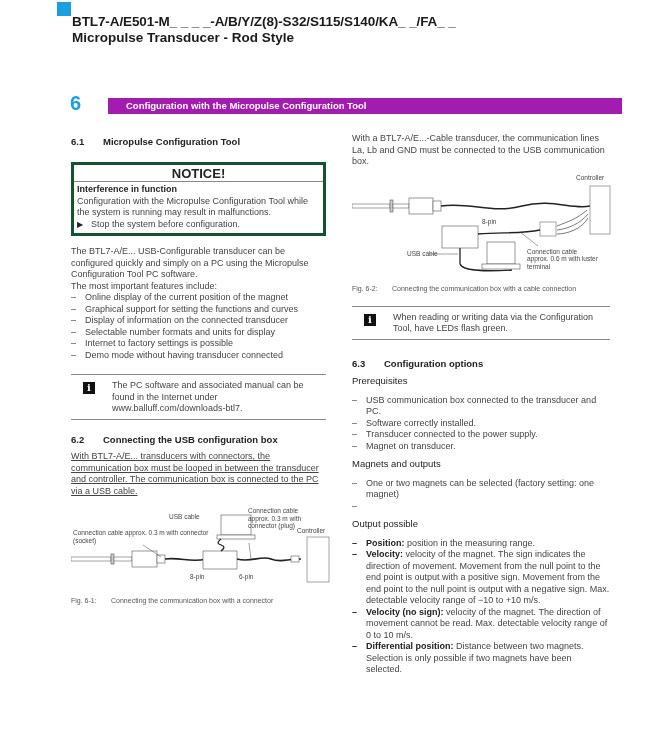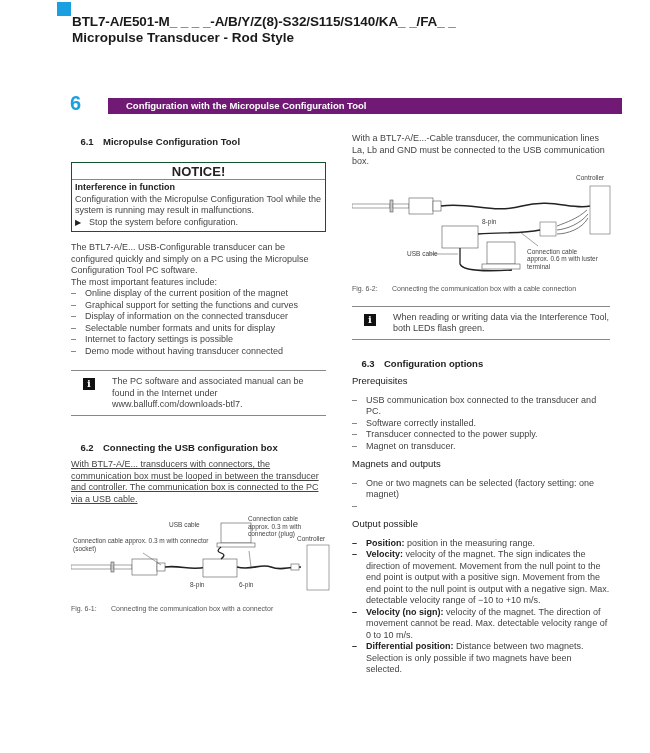--- a/index.html
+++ b/index.html
@@ -5,30 +5,30 @@
   * { box-sizing: border-box; margin: 0; padding: 0; }
   html, body { width: 650px; height: 753px; background: #ffffff; overflow: hidden; }
   body { font-family: "Liberation Sans", sans-serif; color: #3a3a3a; position: relative; }
 
   .brand-square { position: absolute; left: 57px; top: 2px; width: 14px; height: 14px; background: #1a9fe0; }
   .doc-header { position: absolute; left: 72px; top: 14px; }
   .doc-header .title1 { font-size: 13.5px; font-weight: bold; color: #1a1a1a; line-height: 16px; letter-spacing: -0.1px; }
   .doc-header .title2 { font-size: 13.5px; font-weight: bold; color: #1a1a1a; line-height: 16px; }
 
   .chapter-num { position: absolute; left: 70px; top: 92px; font-size: 20px; font-weight: bold; color: #1a9fe0; }
-  .chapter-bar { position: absolute; left: 108px; top: 98px; width: 514px; height: 16px; background: #701a75; color: #fff; font-size: 9.5px; font-weight: bold; line-height: 16px; padding-left: 18px; }
+  .chapter-bar { position: absolute; left: 108px; top: 98px; width: 514px; height: 16px; background: #a21caf; color: #fff; font-size: 9.5px; font-weight: bold; line-height: 16px; padding-left: 18px; }
 
   .col { position: absolute; font-size: 9px; line-height: 11.5px; color: #444; }
   .col-left { left: 71px; top: 136px; width: 255px; }
   .col-right { left: 352px; top: 133px; width: 258px; }
 
   .sec-head { display: flex; font-weight: bold; font-size: 9.5px; color: #222; }
-  .sec-head .num { width: 32px; text-align: center; }
-
-  .notice { border: 1px solid #14532d; margin-top: 14px; }
+  .sec-head .num { width: 32px; }
+
+  .notice { border: 3px solid #14532d; margin-top: 14px; }
   .notice .notice-title { text-align: center; font-size: 13px; font-weight: bold; color: #222; padding: 3px 0 2px; border-bottom: 1px solid #888; }
   .notice .notice-body { padding: 2px 3px 3px; }
   .notice .notice-sub { font-weight: bold; color: #222; }
   .notice .arrow-row { display: flex; }
   .notice .arrow { width: 14px; font-size: 8px; color: #222; }
 
   .para { margin-top: 10px; }
   ul.dash { list-style: none; }
   ul.dash li { display: flex; }
   ul.dash li .d { width: 14px; flex-shrink: 0; }
@@ -104,21 +104,21 @@
         <span class="d">–</span>
         <span>Demo mode without having transducer connected</span>
       </li>
   </ul>
 
   <div class="info" style="margin-top:13px;">
     <span class="i-icon">i</span>
     <span>The PC software and associated manual can be found in the Internet under www.balluff.com/downloads-btl7.</span>
   </div>
 
-  <div class="sec-head" style="margin-top:26px;">
+  <div class="sec-head" style="margin-top:14px;">
     <span class="num">6.2</span>
     <span>Connecting the USB configuration box</span>
   </div>
   <div class="para" style="margin-top:6px;text-decoration:underline;">With BTL7-A/E... transducers with connectors, the communication box must be looped in between the transducer and controller. The communication box is connected to the PC via a USB cable.</div>
 
   <div class="diagram" style="width:260px;height:80px;margin-top:10px;">
     <svg width="260" height="80" viewBox="0 0 260 80">
       <rect x="0" y="50" width="40" height="4" fill="#fff" stroke="#666" stroke-width="0.6"></rect>
       <rect x="40" y="47" width="3" height="10" fill="#ccc" stroke="#555" stroke-width="0.6"></rect>
       <rect x="43" y="50" width="18" height="4" fill="#fff" stroke="#666" stroke-width="0.6"></rect>
@@ -179,21 +179,21 @@
     <span class="lbl" style="left:175px;top:74px;white-space:normal;width:72px;">Connection cable approx. 0.6 m with luster terminal</span>
   </div>
 
   <div class="fig-caption" style="margin-top:10px;">
     <span class="fnum">Fig. 6-2:</span>
     <span>Connecting the communication box with a cable connection</span>
   </div>
 
   <div class="info" style="margin-top:13px;">
     <span class="i-icon">i</span>
-    <span>When reading or writing data via the Interference Tool, both LEDs flash green.</span>
+    <span>When reading or writing data via the Configuration Tool, have LEDs flash green.</span>
   </div>
 
   <div class="sec-head" style="margin-top:18px;">
     <span class="num">6.3</span>
     <span>Configuration options</span>
   </div>
 
   <div class="subhead">Prerequisites</div>
   <ul class="dash" style="margin-top:8px;">
     <li>

